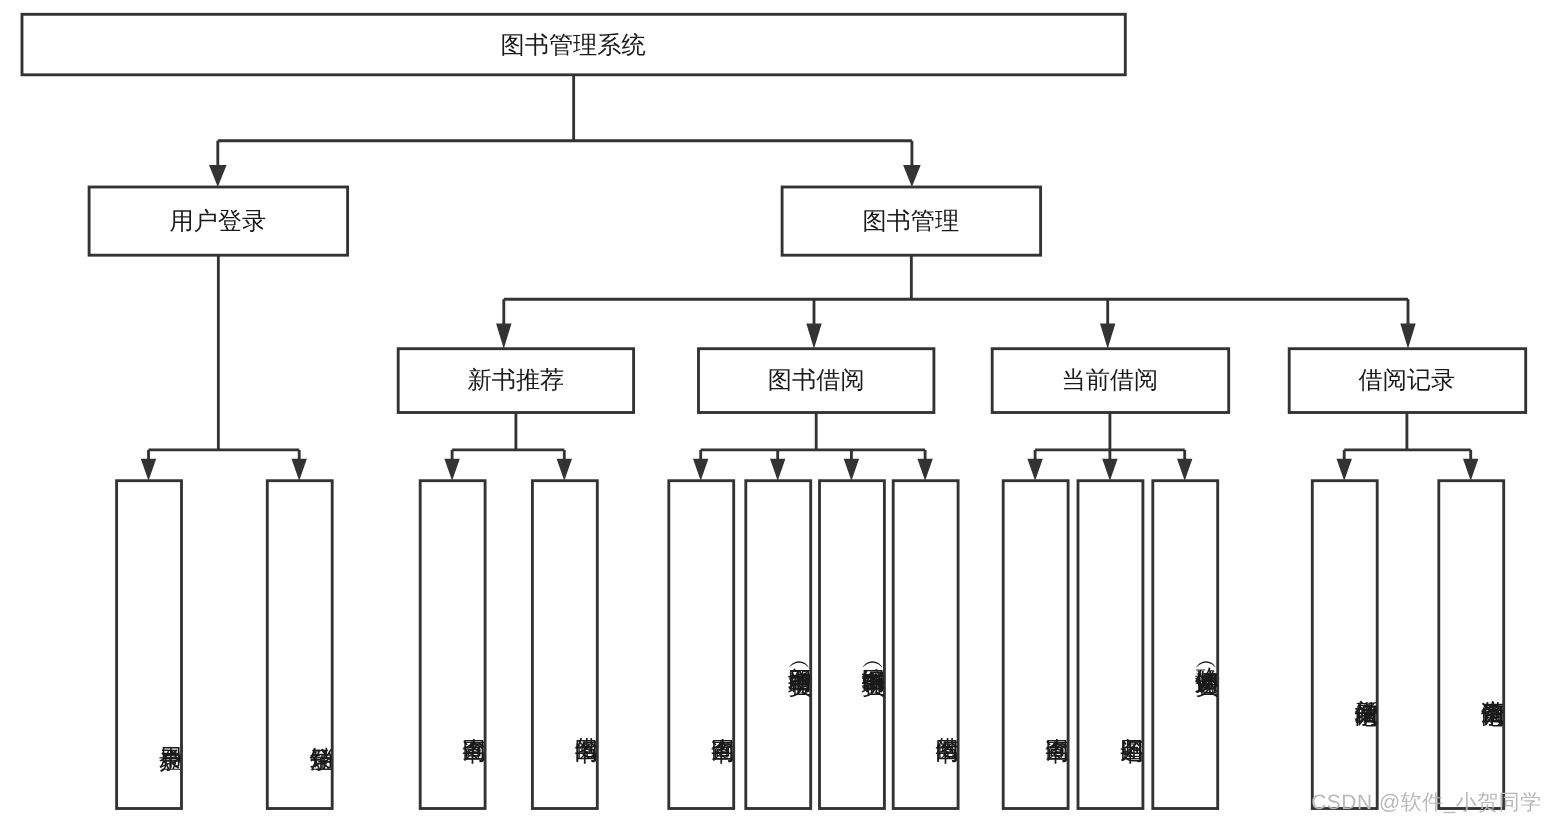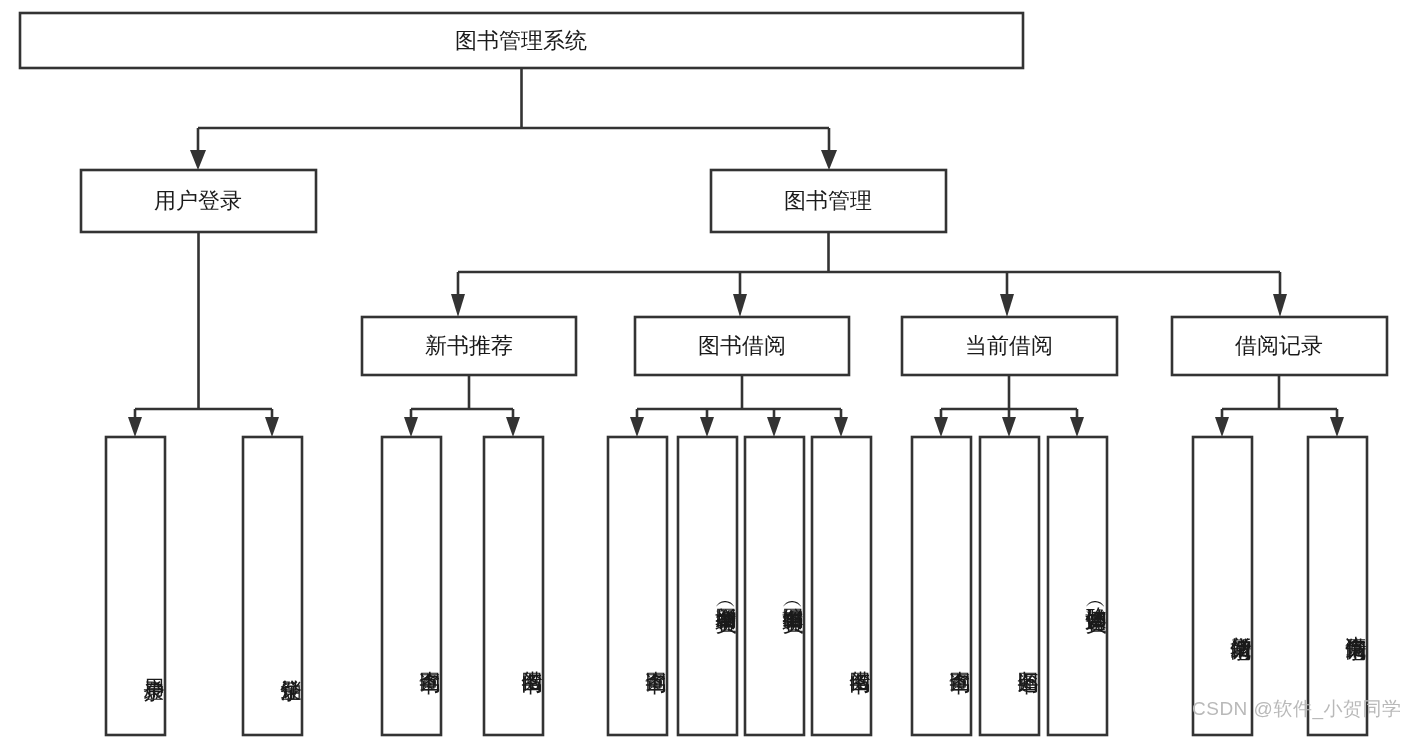--- a/index.html
+++ b/index.html
@@ -205,15 +205,15 @@
   <div class="node-label-v" style="left:912px; top:437px; width:59px; height:298px; padding-top:70px;">查询图书</div>
 
   <div class="node-label-v" style="left:980px; top:437px; width:59px; height:298px; padding-top:70px;">归还图书</div>
 
   <div class="node-label-v" style="left:1048px; top:437px; width:59px; height:298px; padding-top:8px;">确认归还（管理员）</div>
 
   <div class="node-label-v" style="left:1193px; top:437px; width:59px; height:298px; padding-top:36px;">新增借阅记录</div>
 
   <div class="node-label-v" style="left:1308px; top:437px; width:59px; height:298px; padding-top:36px;">查询借阅记录</div>
 
-  <div class="watermark" style="left:1192px; top:696px;">CSDN @软件_小贺同学</div>
+  <div class="watermark" style="left:1192px; top:716px;">CSDN @软件_小贺同学</div>
 
 </div>
 
 </body></html>

